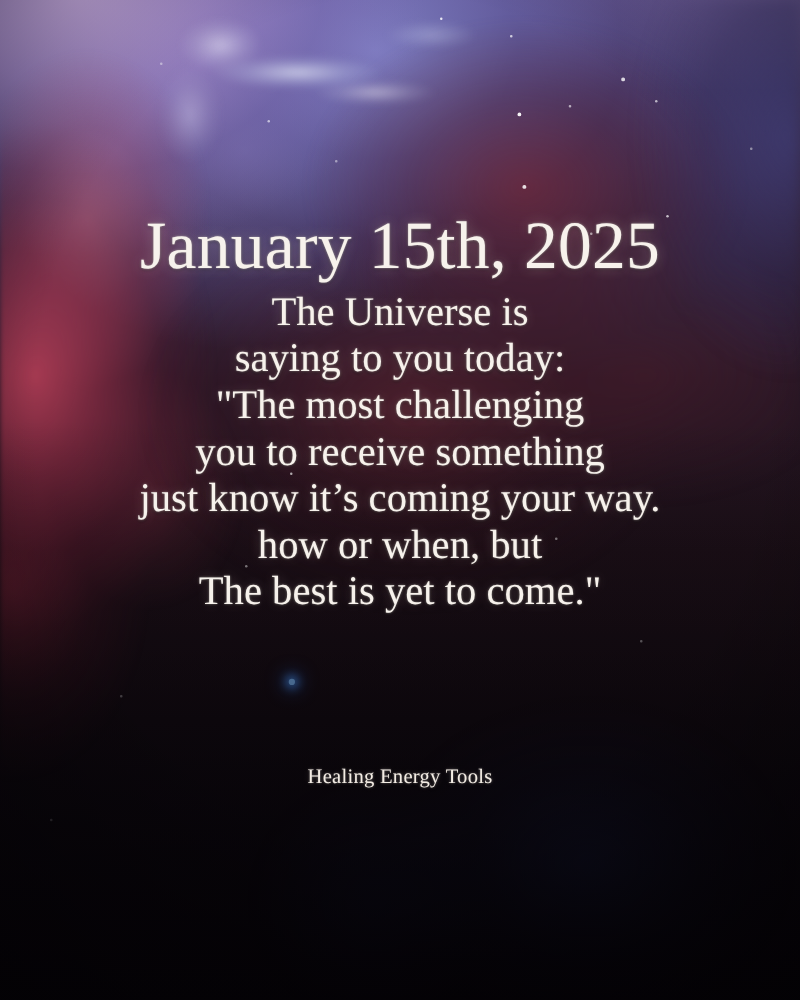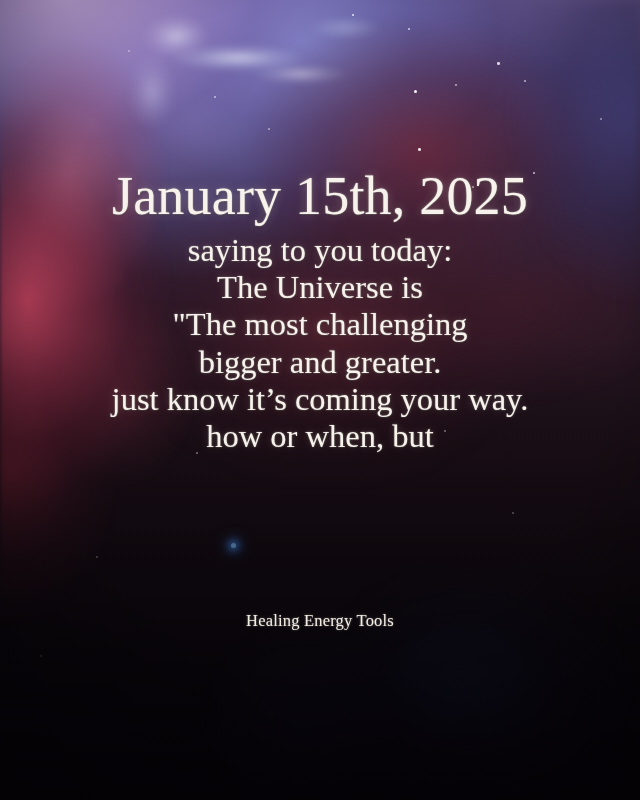--- a/index.html
+++ b/index.html
@@ -225,24 +225,25 @@
     <span class="star blue" style="left:231px;  top:543px; width:5.0px; height:5.0px;"></span>
   </div>
 
   <div class="bg-layer" id="bg-vignette"></div>
 
   <div id="content">
 
     <div id="poster-title">January 15th, 2025</div>
 
     <div id="quote-block">
+      <span class="qline">The Universe is</span>
       <span class="qline">saying to you today:</span>
-      <span class="qline">The Universe is</span>
       <span class="qline">"The most challenging</span>
-      <span class="qline">bigger and greater.</span>
+      <span class="qline">you to receive something</span>
       <span class="qline">just know it’s coming your way.</span>
       <span class="qline">how or when, but</span>
+      <span class="qline">The best is yet to come."</span>
     </div>
 
     <div id="attribution">Healing Energy Tools</div>
 
   </div>
 </div>
 
 </body></html>

